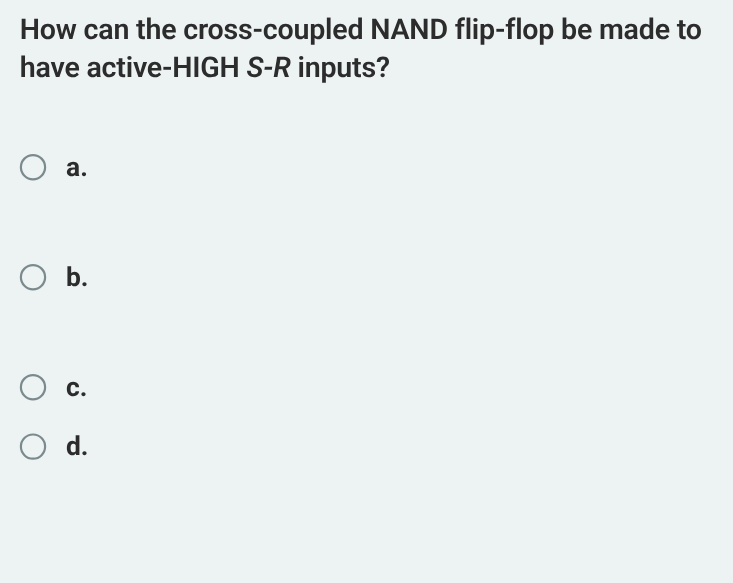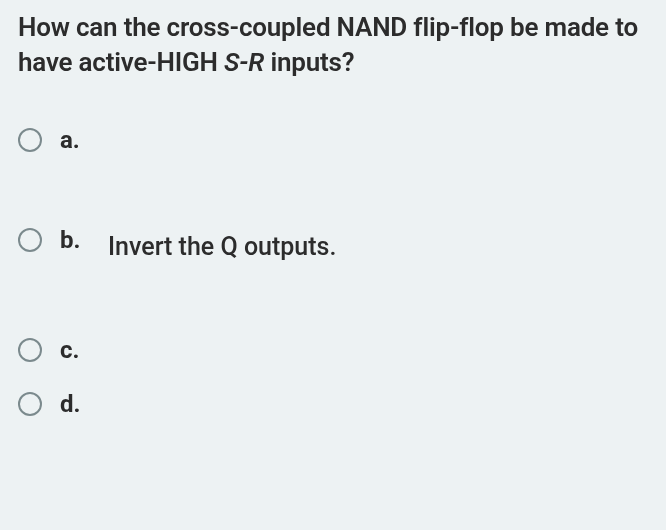--- a/index.html
+++ b/index.html
@@ -8,21 +8,21 @@
     background: #edf2f3;
     font-family: -apple-system, BlinkMacSystemFont, "Segoe UI", Roboto, Helvetica, Arial, sans-serif;
     color: #2c2c2c;
     padding: 10px 18px 18px 18px;
   }
   .question {
     font-size: 26px;
     font-weight: 600;
     line-height: 1.35;
     letter-spacing: -0.2px;
-    margin-bottom: 46px;
+    margin-bottom: 58px;
   }
   .question .italic { font-style: italic; }
   .options { display: flex; flex-direction: column; }
   .option {
     display: flex;
     align-items: flex-start;
     gap: 18px;
     cursor: pointer;
   }
   .opt-a { margin-bottom: 74px; }
@@ -64,23 +64,20 @@
 <div class="options">
 
   <div class="option opt-a">
     <div class="radio"></div>
     <div class="letter">a.</div>
   </div>
 
   <div class="option opt-b">
     <div class="radio"></div>
     <div class="letter">b.</div>
-    <div class="text">
-      <span>Invert the Q outputs.</span><span class="italic"></span><span></span>
-    </div>
   </div>
 
   <div class="option opt-c">
     <div class="radio"></div>
     <div class="letter">c.</div>
   </div>
 
   <div class="option opt-d">
     <div class="radio"></div>
     <div class="letter">d.</div>

